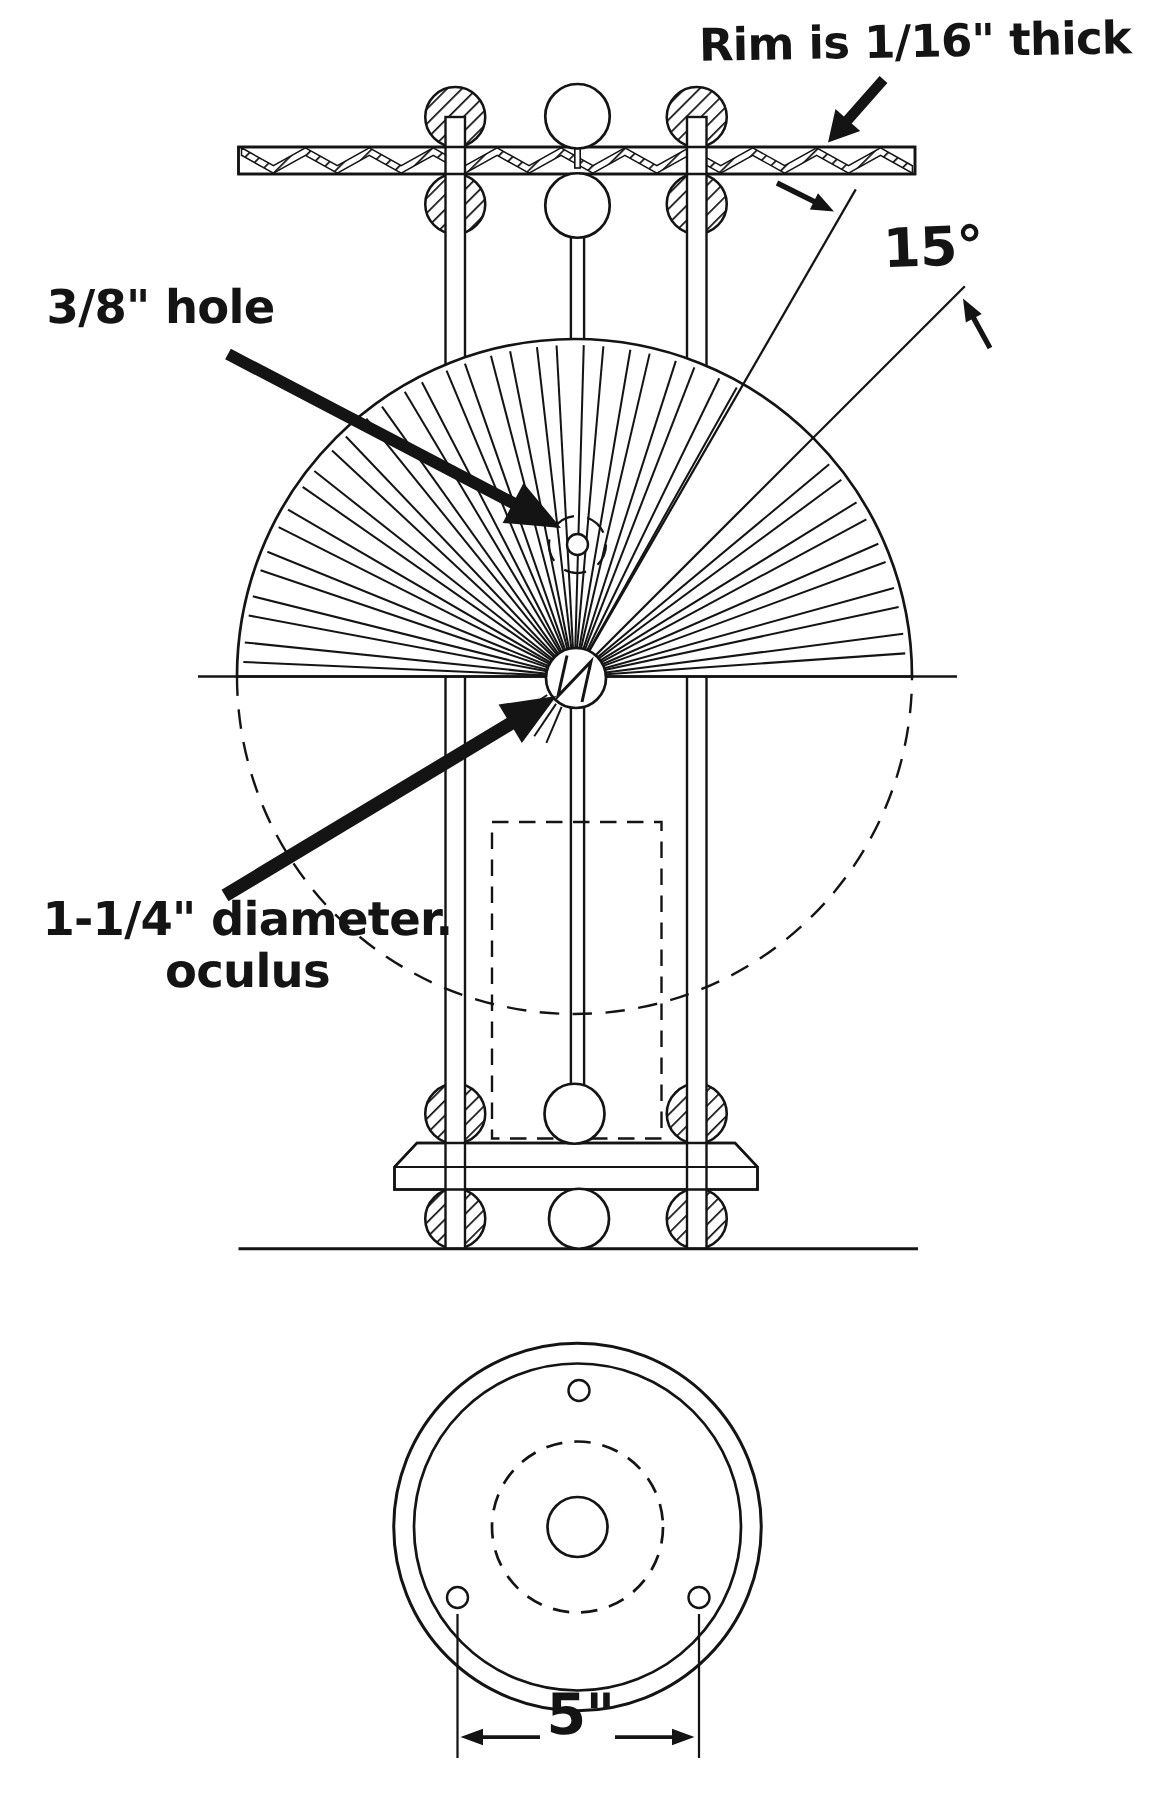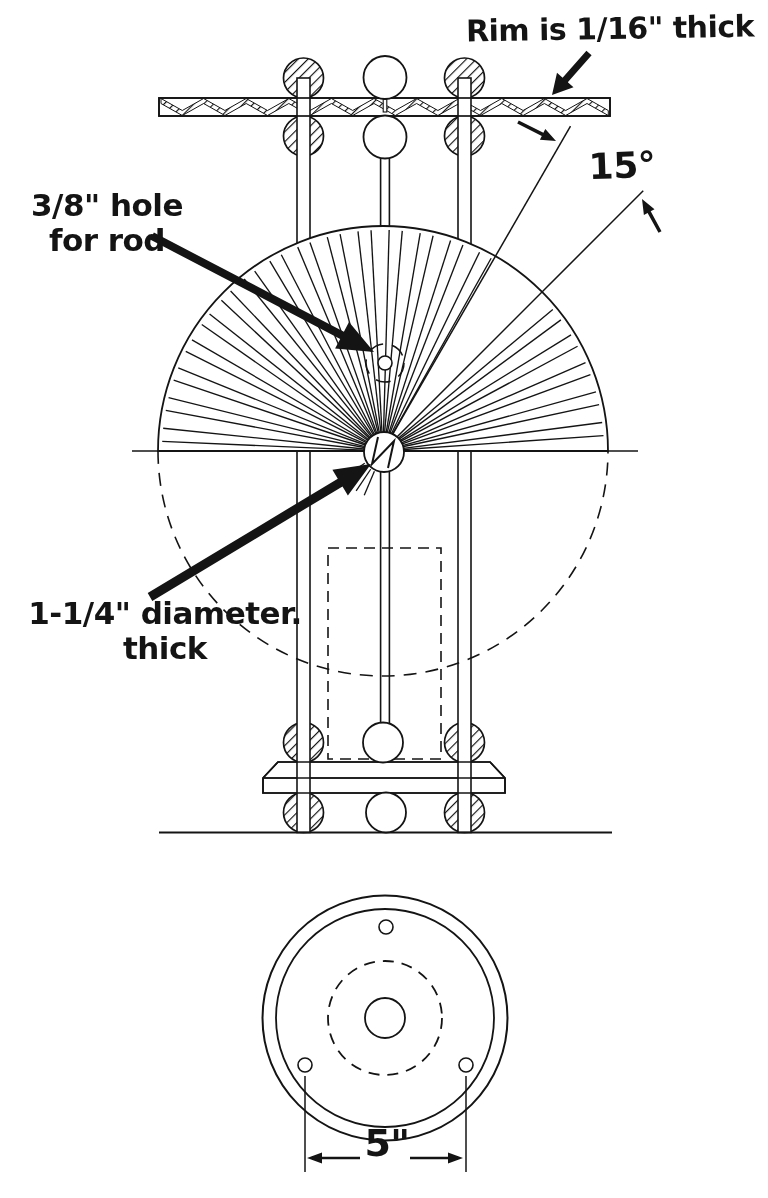--- a/index.html
+++ b/index.html
@@ -135,25 +135,24 @@
   <div class="label lbl-rim">
     <span>Rim is 1/16" thick</span>
   </div>
 
   <div class="label lbl-angle">
     <span>15°</span>
   </div>
 
   <div class="label lbl-hole">
     <div>3/8" hole</div>
-    <div>for rod</div>
   </div>
 
   <div class="label lbl-oculus">
     <div>1-1/4" diameter.</div>
-    <div>thick</div>
+    <div>oculus</div>
   </div>
 
   <div class="label lbl-dim">
     <span>5"</span>
   </div>
 
 </div>
 
 </body></html>

